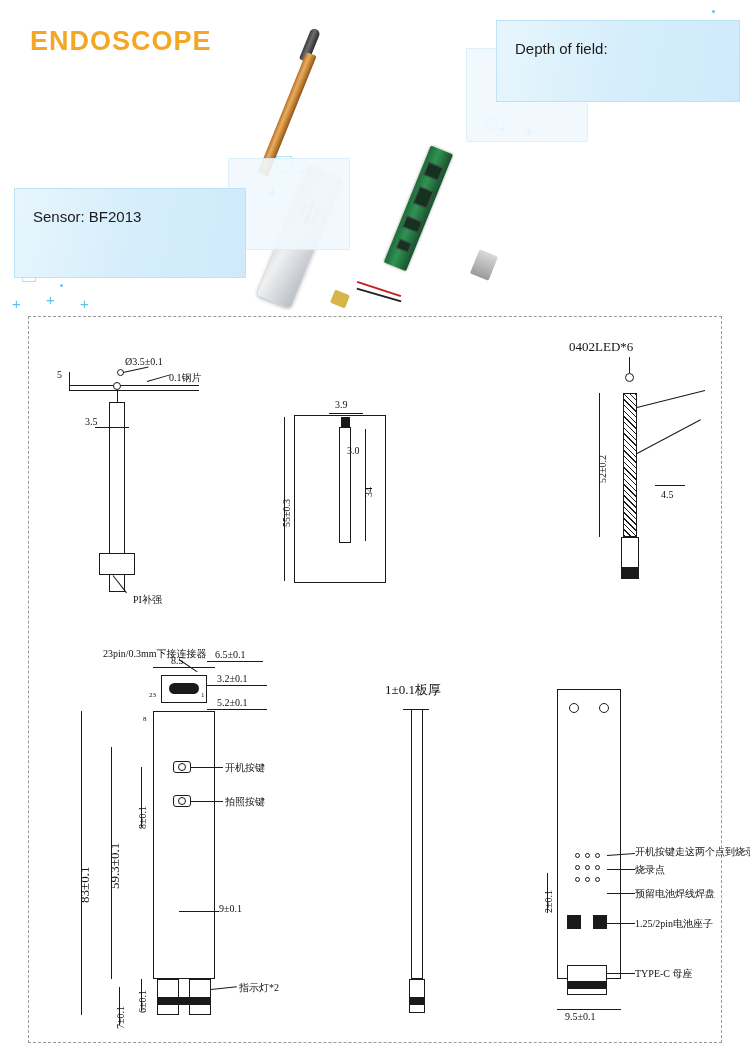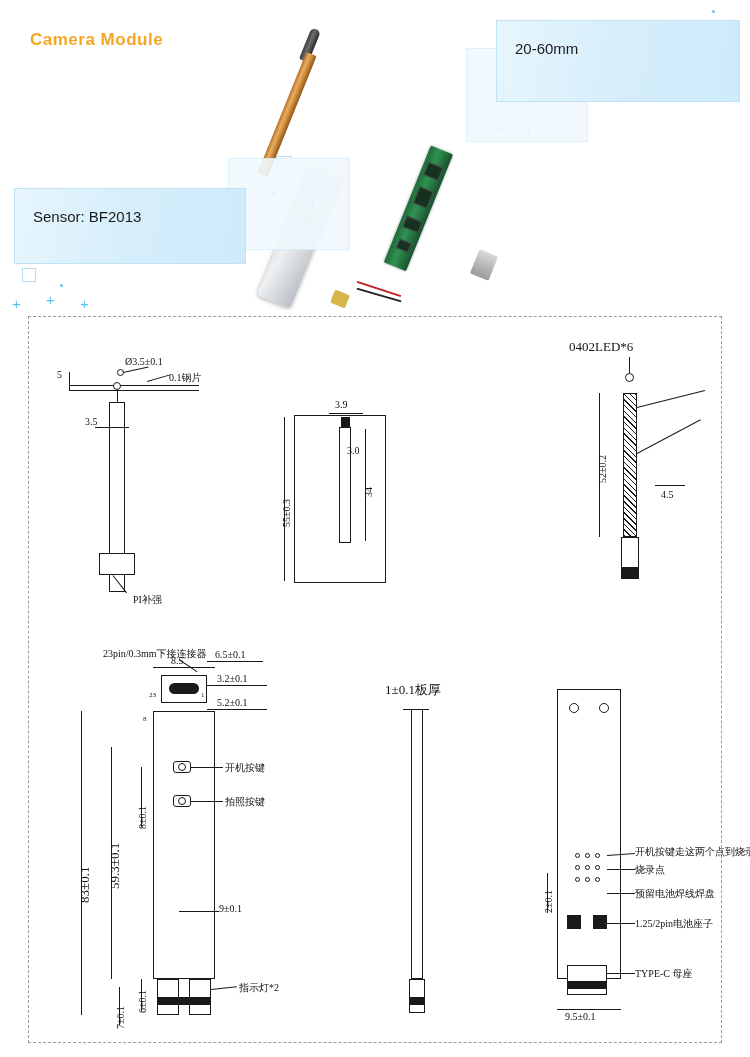--- a/index.html
+++ b/index.html
@@ -71,21 +71,21 @@
     color: #1b1b1b;
     padding: 14px 18px;
     box-sizing: border-box;
   }
   .callout div {
     font-size: 15px;
     line-height: 28px;
     white-space: nowrap;
   }
   #callout-dof { left: 496px; top: 20px; width: 244px; height: 82px; }
-  #callout-sensor { left: 14px; top: 188px; width: 232px; height: 76px; }
+  #callout-sensor { left: 14px; top: 188px; width: 232px; height: 90px; }
 
   .callout-shadow {
     position: absolute;
     background: #f1f9fe;
     border: 1px solid #dbeffa;
     opacity: .9;
   }
   #callout-dof-shadow { left: 466px; top: 48px; width: 120px; height: 92px; }
   #callout-sensor-shadow { left: 228px; top: 158px; width: 120px; height: 90px; }
 
@@ -249,21 +249,21 @@
   <span class="deco-plus" style="left:498px;top:120px;">+</span>
   <span class="deco-plus" style="left:524px;top:124px;">+</span>
   <div class="deco-sq" style="left:276px;top:156px;width:14px;height:14px;"></div>
   <div class="deco-sq" style="left:486px;top:118px;width:10px;height:10px;"></div>
   <div class="deco-sq" style="left:22px;top:268px;width:12px;height:12px;"></div>
   <div class="deco-dot" style="left:300px;top:170px;"></div>
   <div class="deco-dot" style="left:60px;top:284px;"></div>
   <div class="deco-dot" style="left:712px;top:10px;"></div>
 
   <div class="title-block">
-    <div class="title-sub">Camera Module</div>
+    <div class="title-main">ENDOSCOPE</div>
   </div>
 
   <div id="photo">
     <div class="probe-tip"></div>
     <div class="probe-cable"></div>
     <div class="battery">
       <div class="battery-label">3.7V 400mAh Li-ion</div>
     </div>
     <div class="battery-tab"></div>
     <div class="wire-red"></div>
@@ -272,21 +272,21 @@
       <div class="pcb-chip" style="left:4px;top:16px;width:14px;height:12px;"></div>
       <div class="pcb-chip" style="left:5px;top:42px;width:13px;height:16px;"></div>
       <div class="pcb-chip" style="left:4px;top:74px;width:15px;height:10px;"></div>
       <div class="pcb-chip" style="left:6px;top:98px;width:11px;height:8px;"></div>
     </div>
     <div class="connector"></div>
   </div>
 
   <div class="callout-shadow" id="callout-dof-shadow"></div>
   <div class="callout" id="callout-dof">
-    <div>20-60mm</div>
+    <div>Depth of field:</div>
   </div>
 
   <div class="callout-shadow" id="callout-sensor-shadow"></div>
   <div class="callout" id="callout-sensor">
     <div>Sensor: BF2013</div>
   </div>
 </div>
 
 <div id="drawing">
 

